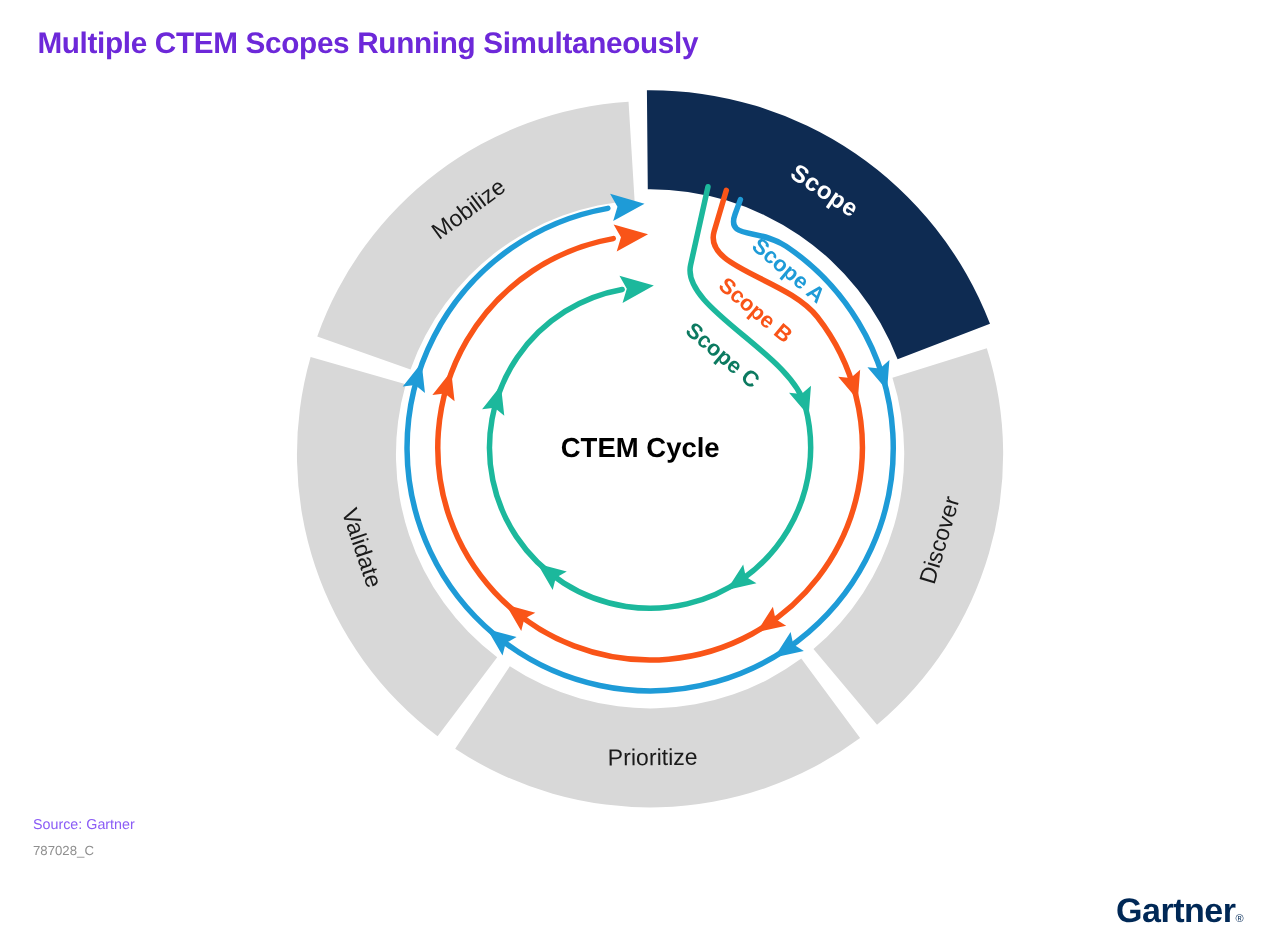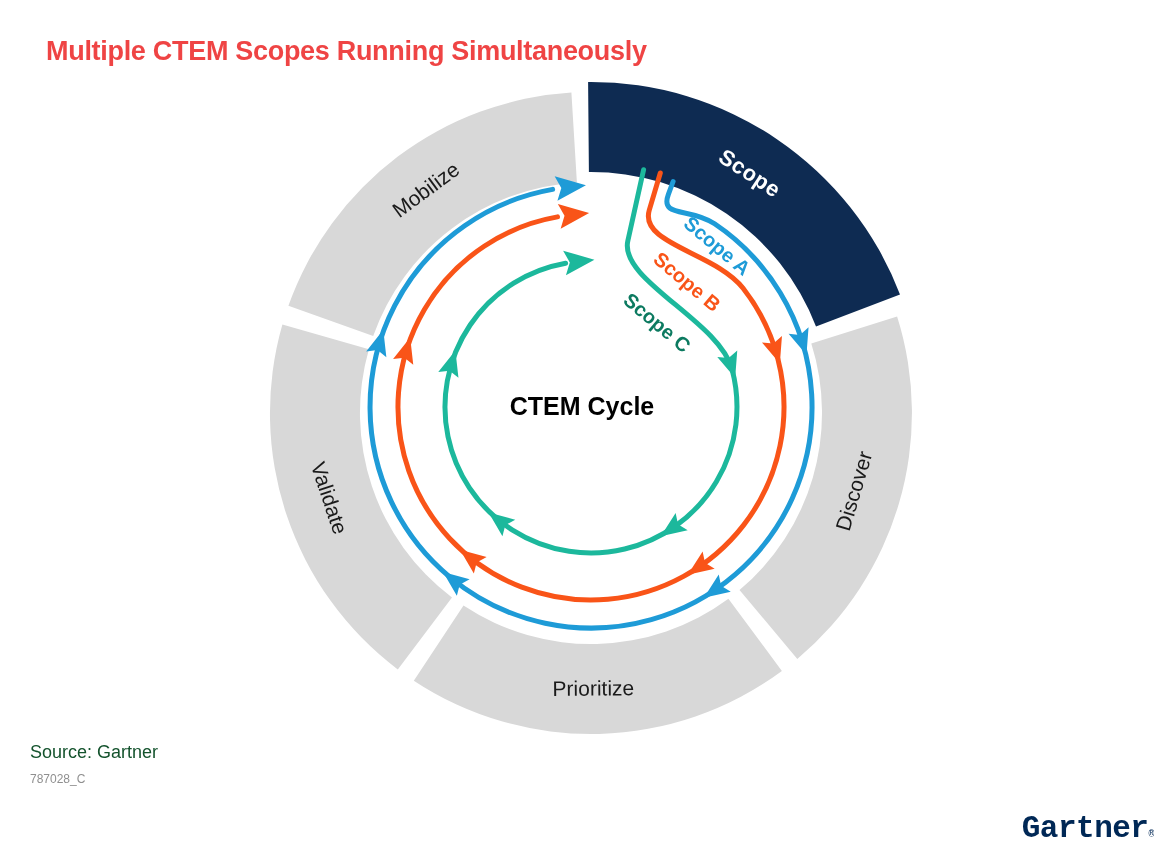--- a/index.html
+++ b/index.html
@@ -1,31 +1,31 @@
 <!DOCTYPE html>
 <html><head>
 <meta charset="utf-8">
 <style>
   html,body{margin:0;padding:0;background:#fff;}
   body{
     position:relative;width:1154px;height:858px;overflow:hidden;
     font-family:"Liberation Sans","DejaVu Sans",sans-serif;
   }
   .title{
-    position:absolute;left:30px;top:20px;margin:16px;
-    font-size:27px;font-weight:800;letter-spacing:-0.3px;color:#ef4444;
+    position:absolute;left:30px;top:20px;margin:4px;
+    font-size:27px;font-weight:800;letter-spacing:-0.3px;color:#6d28d9;
   }
   .diagram-wrap{position:absolute;left:0;top:0;width:1154px;height:858px;}
   svg{display:block;}
   .footer{position:absolute;left:30px;top:742px;}
-  .source-line{font-size:18px;color:#14532d;}
+  .source-line{font-size:13px;color:#8b5cf6;}
   .doc-id{font-size:12px;color:#8f8f8f;margin-top:9px;}
   .logo{
-    position:absolute;right:0;bottom:12px;
-    font-size:31px;font-weight:800;letter-spacing:-0.5px;color:#002856;font-family:Liberation Mono, monospace;
+    position:absolute;right:24px;bottom:12px;
+    font-size:31px;font-weight:800;letter-spacing:-0.5px;color:#002856;
   }
   .logo .rmark{font-size:10px;font-weight:400;vertical-align:baseline;}
   .seg-label{font-weight:400;}
   .seg-label.highlight{font-weight:700;letter-spacing:0.5px;}
   .scope-line-label{font-weight:700;}
   .center-label{font-weight:700;}
 </style>
 </head>
 <body>
 

